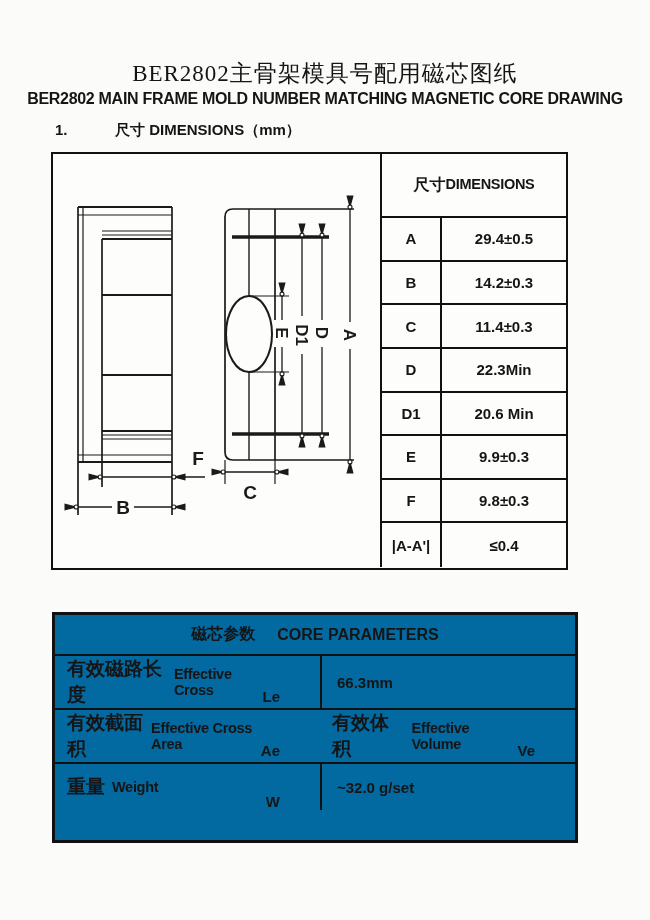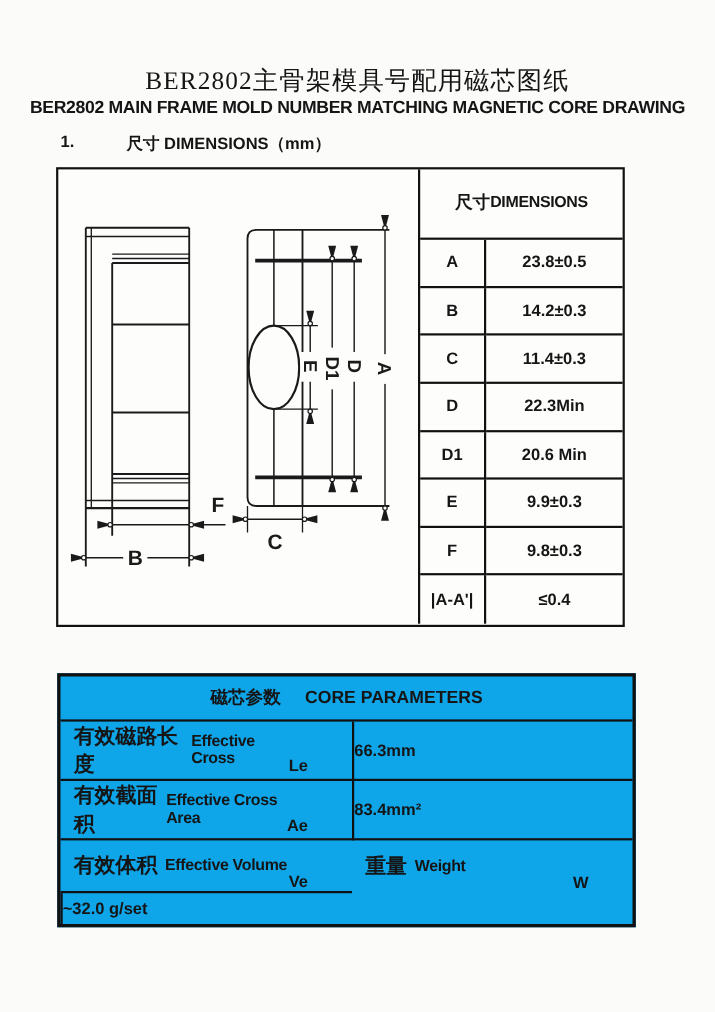--- a/index.html
+++ b/index.html
@@ -41,37 +41,37 @@
   .dims-header .cn{font-size:16px;font-weight:bold;}
   .dims-header .en{font-size:14.5px;font-weight:bold;letter-spacing:-0.3px;}
   .dcell{
     display:flex;align-items:center;justify-content:center;
     border-bottom:2px solid #111;font-weight:bold;font-size:15px;
   }
   .dsym{border-right:2px solid #111;}
   .dlast{border-bottom:none;}
   .params-table{
     position:absolute;left:52px;top:612px;width:526px;height:231px;
-    border:3px solid #111;box-sizing:border-box;background:#0ea5e9;
+    border:3px solid #111;box-sizing:border-box;background:#0369a1;
     display:grid;grid-template-columns:265px 1fr;
     grid-template-rows:41px repeat(4,1fr);
   }
   .params-header{
     grid-column:1/3;display:flex;align-items:center;justify-content:center;
     border-bottom:2.5px solid #111;font-weight:bold;font-size:16px;gap:22px;
   }
   .pl{
     display:flex;align-items:center;padding-left:12px;
     border-bottom:2.5px solid #111;
   }
   .pl .cn{font-size:19px;font-weight:600;}
   .pl .en{font-size:14.5px;font-weight:bold;margin-left:7px;letter-spacing:-0.3px;}
   .pl .sym{font-size:15px;font-weight:bold;margin-left:auto;margin-right:40px;margin-top:29px;}
   .pv{
-    display:flex;align-items:center;
+    display:flex;align-items:center;padding-left:15px;
     border-left:2.5px solid #111;border-bottom:2.5px solid #111;
     font-weight:bold;font-size:15px;
   }
   .plast{border-bottom:none;}
 </style>
 </head>
 <body>
 
 <div class="page">
 
@@ -168,21 +168,21 @@
         <text x="197" y="345" text-anchor="middle" font-family="Liberation Sans, sans-serif" font-size="19" font-weight="bold" fill="#1a1a1a">C</text>
       </g>
     </svg>
 
     <div class="dims-table">
       <div class="dims-header">
         <span class="cn">尺寸</span>
         <span class="en">DIMENSIONS</span>
       </div>
       <div class="dcell dsym">A</div>
-      <div class="dcell">23.8±0.5</div>
+      <div class="dcell">29.4±0.5</div>
       <div class="dcell dsym">B</div>
       <div class="dcell">14.2±0.3</div>
       <div class="dcell dsym">C</div>
       <div class="dcell">11.4±0.3</div>
       <div class="dcell dsym">D</div>
       <div class="dcell">22.3Min</div>
       <div class="dcell dsym">D1</div>
       <div class="dcell">20.6 Min</div>
       <div class="dcell dsym">E</div>
       <div class="dcell">9.9±0.3</div>
@@ -204,21 +204,20 @@
       <span class="en">Effective Cross</span>
       <span class="sym">Le</span>
     </div>
     <div class="pv">66.3mm</div>
 
     <div class="pl">
       <span class="cn">有效截面积</span>
       <span class="en">Effective Cross Area</span>
       <span class="sym">Ae</span>
     </div>
-    <div class="pv">83.4mm²</div>
 
     <div class="pl">
       <span class="cn">有效体积</span>
       <span class="en">Effective Volume</span>
       <span class="sym">Ve</span>
     </div>
 
     <div class="pl plast">
       <span class="cn">重量</span>
       <span class="en">Weight</span>

